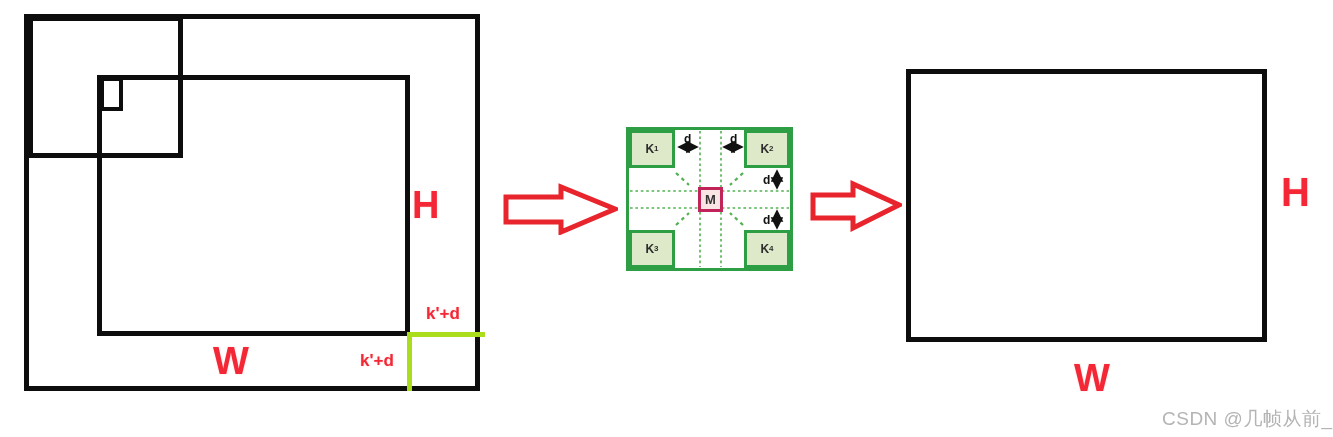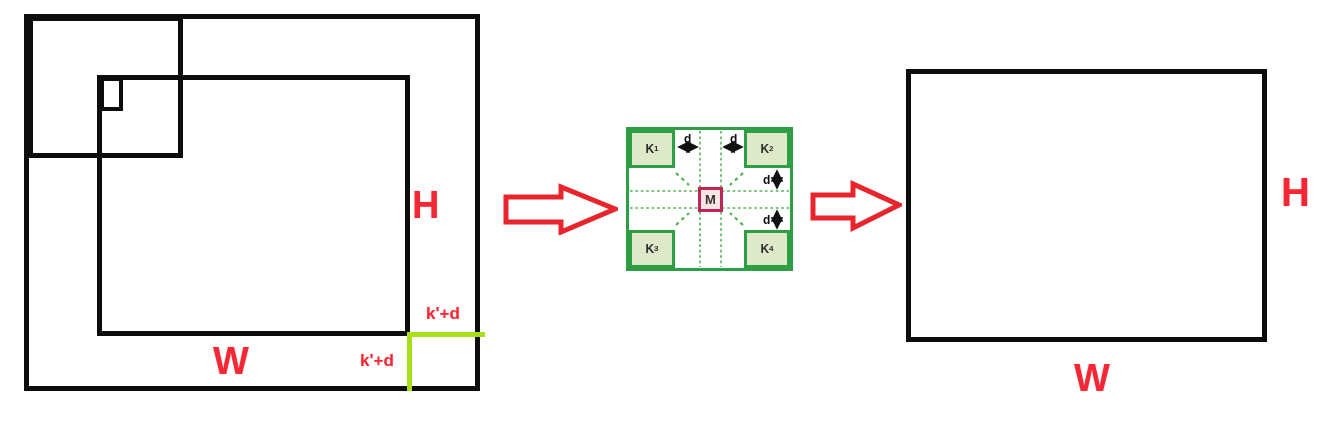--- a/index.html
+++ b/index.html
@@ -104,14 +104,15 @@
   </div>
 
   <svg class="flow-arrow" style="left:810px;top:180px;" width="92" height="52" viewBox="0 0 92 52">
     <polygon points="3,15 43,15 43,4 89,25 43,48 43,38 3,38" fill="#ffffff" stroke="#e8252c" stroke-width="5" stroke-linejoin="miter"></polygon>
   </svg>
 
   <div class="blk" style="left:906px;top:69px;width:361px;height:273px;"></div>
   <div class="lbl" style="left:1281px;top:172px;font-size:40px;">H</div>
   <div class="lbl" style="left:1074px;top:359px;font-size:38px;">W</div>
 
+  <div id="watermark">CSDN @几帧从前_</div>
 
 </div>
 
 </body></html>

